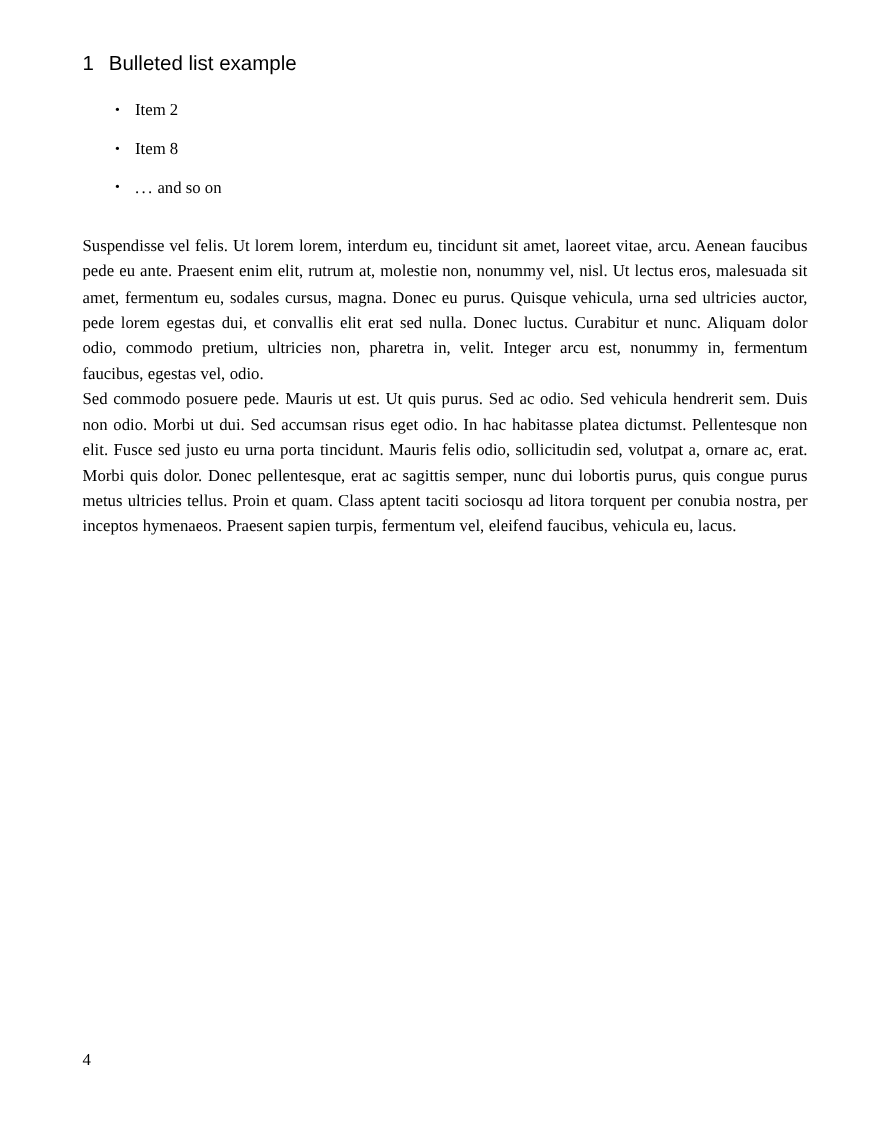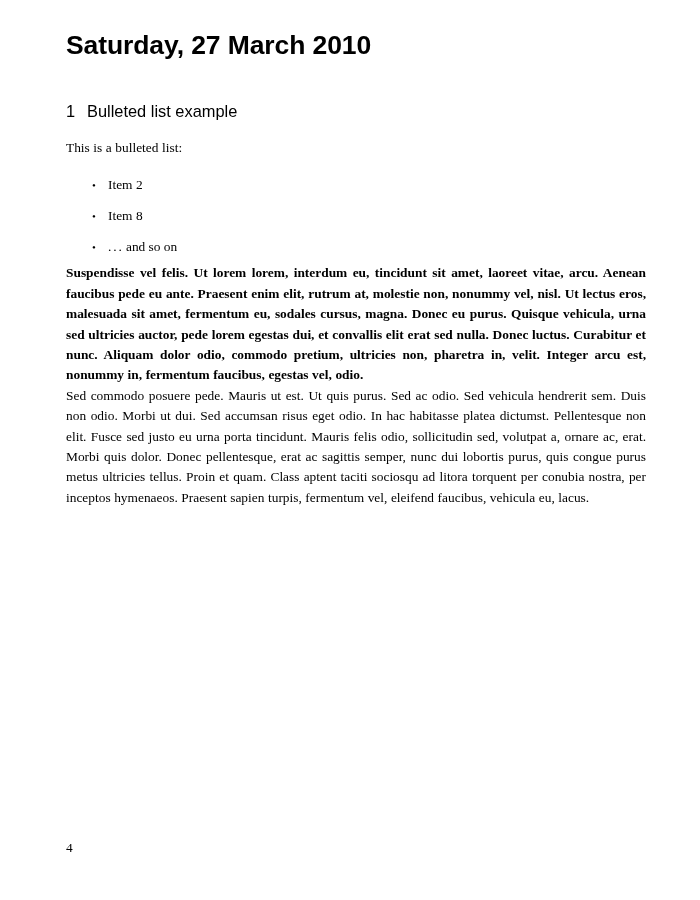--- a/index.html
+++ b/index.html
@@ -73,21 +73,21 @@
     font-size: 13.4px;
     line-height: 20.4px;
     text-align: justify;
     text-justify: inter-word;
     margin: 0;
     color: #000000;
     word-spacing: 0.2px;
   }
 
   #intro-par { margin-top: 17px; }
-  #par-2 { margin-top: 6px; font-weight: bold; }
+  #par-2 { margin-top: 27px; }
   #par-3 { }
 
   
   .bullet-list {
     list-style: none;
     margin: 0;
     padding: 0;
     margin-top: 17px;
   }
 
@@ -126,25 +126,23 @@
     line-height: 16px;
     color: #000000;
   }
 </style>
 </head>
 <body>
 
 <div class="page">
   <div class="content">
 
-    <h1 class="doc-title">Saturday, 27 March 2010</h1>
 
     <h2 class="section-heading" id="heading-1"><span class="sec-num">1</span><span>Bulleted list example</span></h2>
 
-    <p class="body-par" id="intro-par">This is a bulleted list:</p>
 
     <ul class="bullet-list">
       <li class="bullet-item">
         <span class="bullet-marker">•</span><span>Item 2</span>
       </li>
       <li class="bullet-item">
         <span class="bullet-marker">•</span><span>Item 8</span>
       </li>
       <li class="bullet-item">
         <span class="bullet-marker">•</span><span class="ldots">...</span><span>and so on</span>

